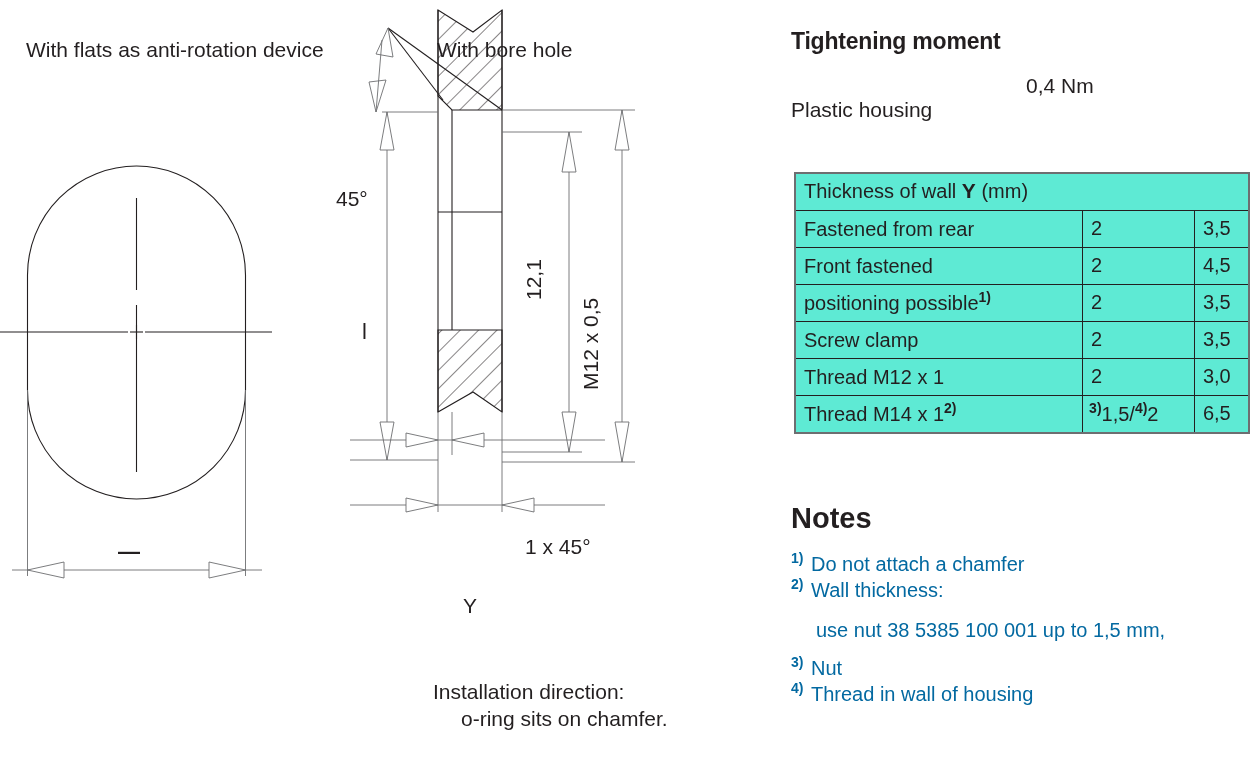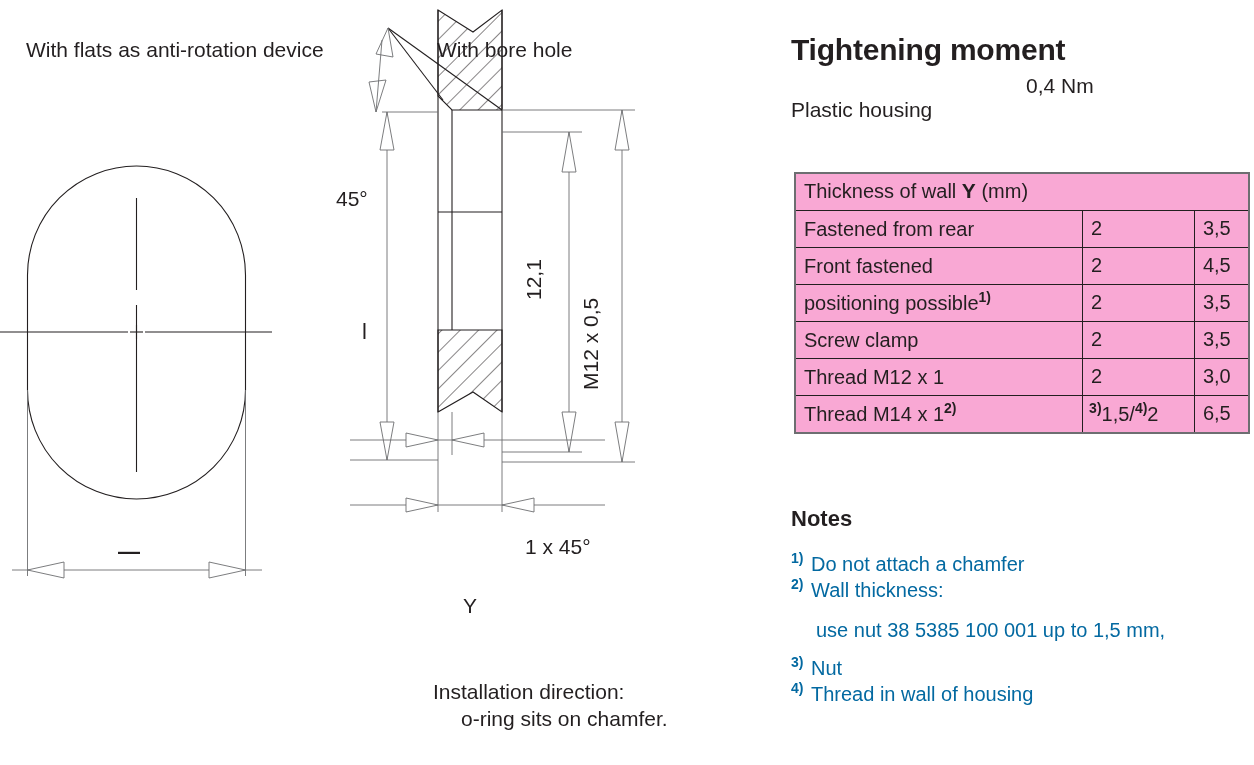--- a/index.html
+++ b/index.html
@@ -14,51 +14,51 @@
   .page{position:absolute;inset:0;}
 
   
   .txt{position:absolute;font-size:21px;line-height:27px;color:#231f20;white-space:pre;}
 
   
   #caption-left{left:26px;top:36px;width:300px;white-space:normal;}
   #caption-mid{left:437px;top:36px;}
 
   
-  #tm-title{left:791px;top:36px;font-size:30px;font-weight:bold;letter-spacing:-0.2px;}
+  #tm-title{left:791px;top:28px;font-size:23px;font-weight:bold;letter-spacing:-0.2px;}
   #tm-label{left:791px;top:72px;margin-top:24px;}
   #tm-value{left:1026px;top:72px;}
 
   
   #wall-table{
     position:absolute;left:794px;top:172px;width:456px;
     border-collapse:collapse;
     border:2px solid #6d6e71;
-    background:#f9a8d4;
+    background:#5eead4;
   }
   #wall-table td{
     border:1px solid #231f20;
     font-size:20px;
     color:#231f20;
     padding:2px 0 4px 8px;
     height:30px;
     vertical-align:middle;
     white-space:nowrap;
   }
   #wall-table tr.head-row td{border-top:none;}
   #wall-table td.c-version{width:242px;}
   #wall-table td.c-min{width:108px;}
   #wall-table td.c-max{width:104px;}
   .hdr-b{font-weight:bold;font-size:21px;}
   .hdr-u{font-size:15px;color:#58595b;}
   .sup{font-size:14px;font-weight:bold;vertical-align:super;}
   .sup-l{font-size:14px;font-weight:bold;vertical-align:super;}
 
   
-  #notes-title{left:791px;top:505px;font-size:22px;font-weight:bold;}
+  #notes-title{left:791px;top:505px;font-size:29px;font-weight:bold;}
   .note{position:absolute;left:791px;font-size:20px;line-height:26px;color:#0369a1;white-space:pre;}
   .note .mk{font-size:14px;font-weight:bold;vertical-align:super;display:inline-block;width:20px;}
   #note1{top:545px;}
   #note2{top:571px;}
   #note2b{top:597px;left:816px;margin-top:20px;}
   #note2c{top:623px;left:816px;}
   #note3{top:649px;}
   #note4{top:675px;}
 
   

